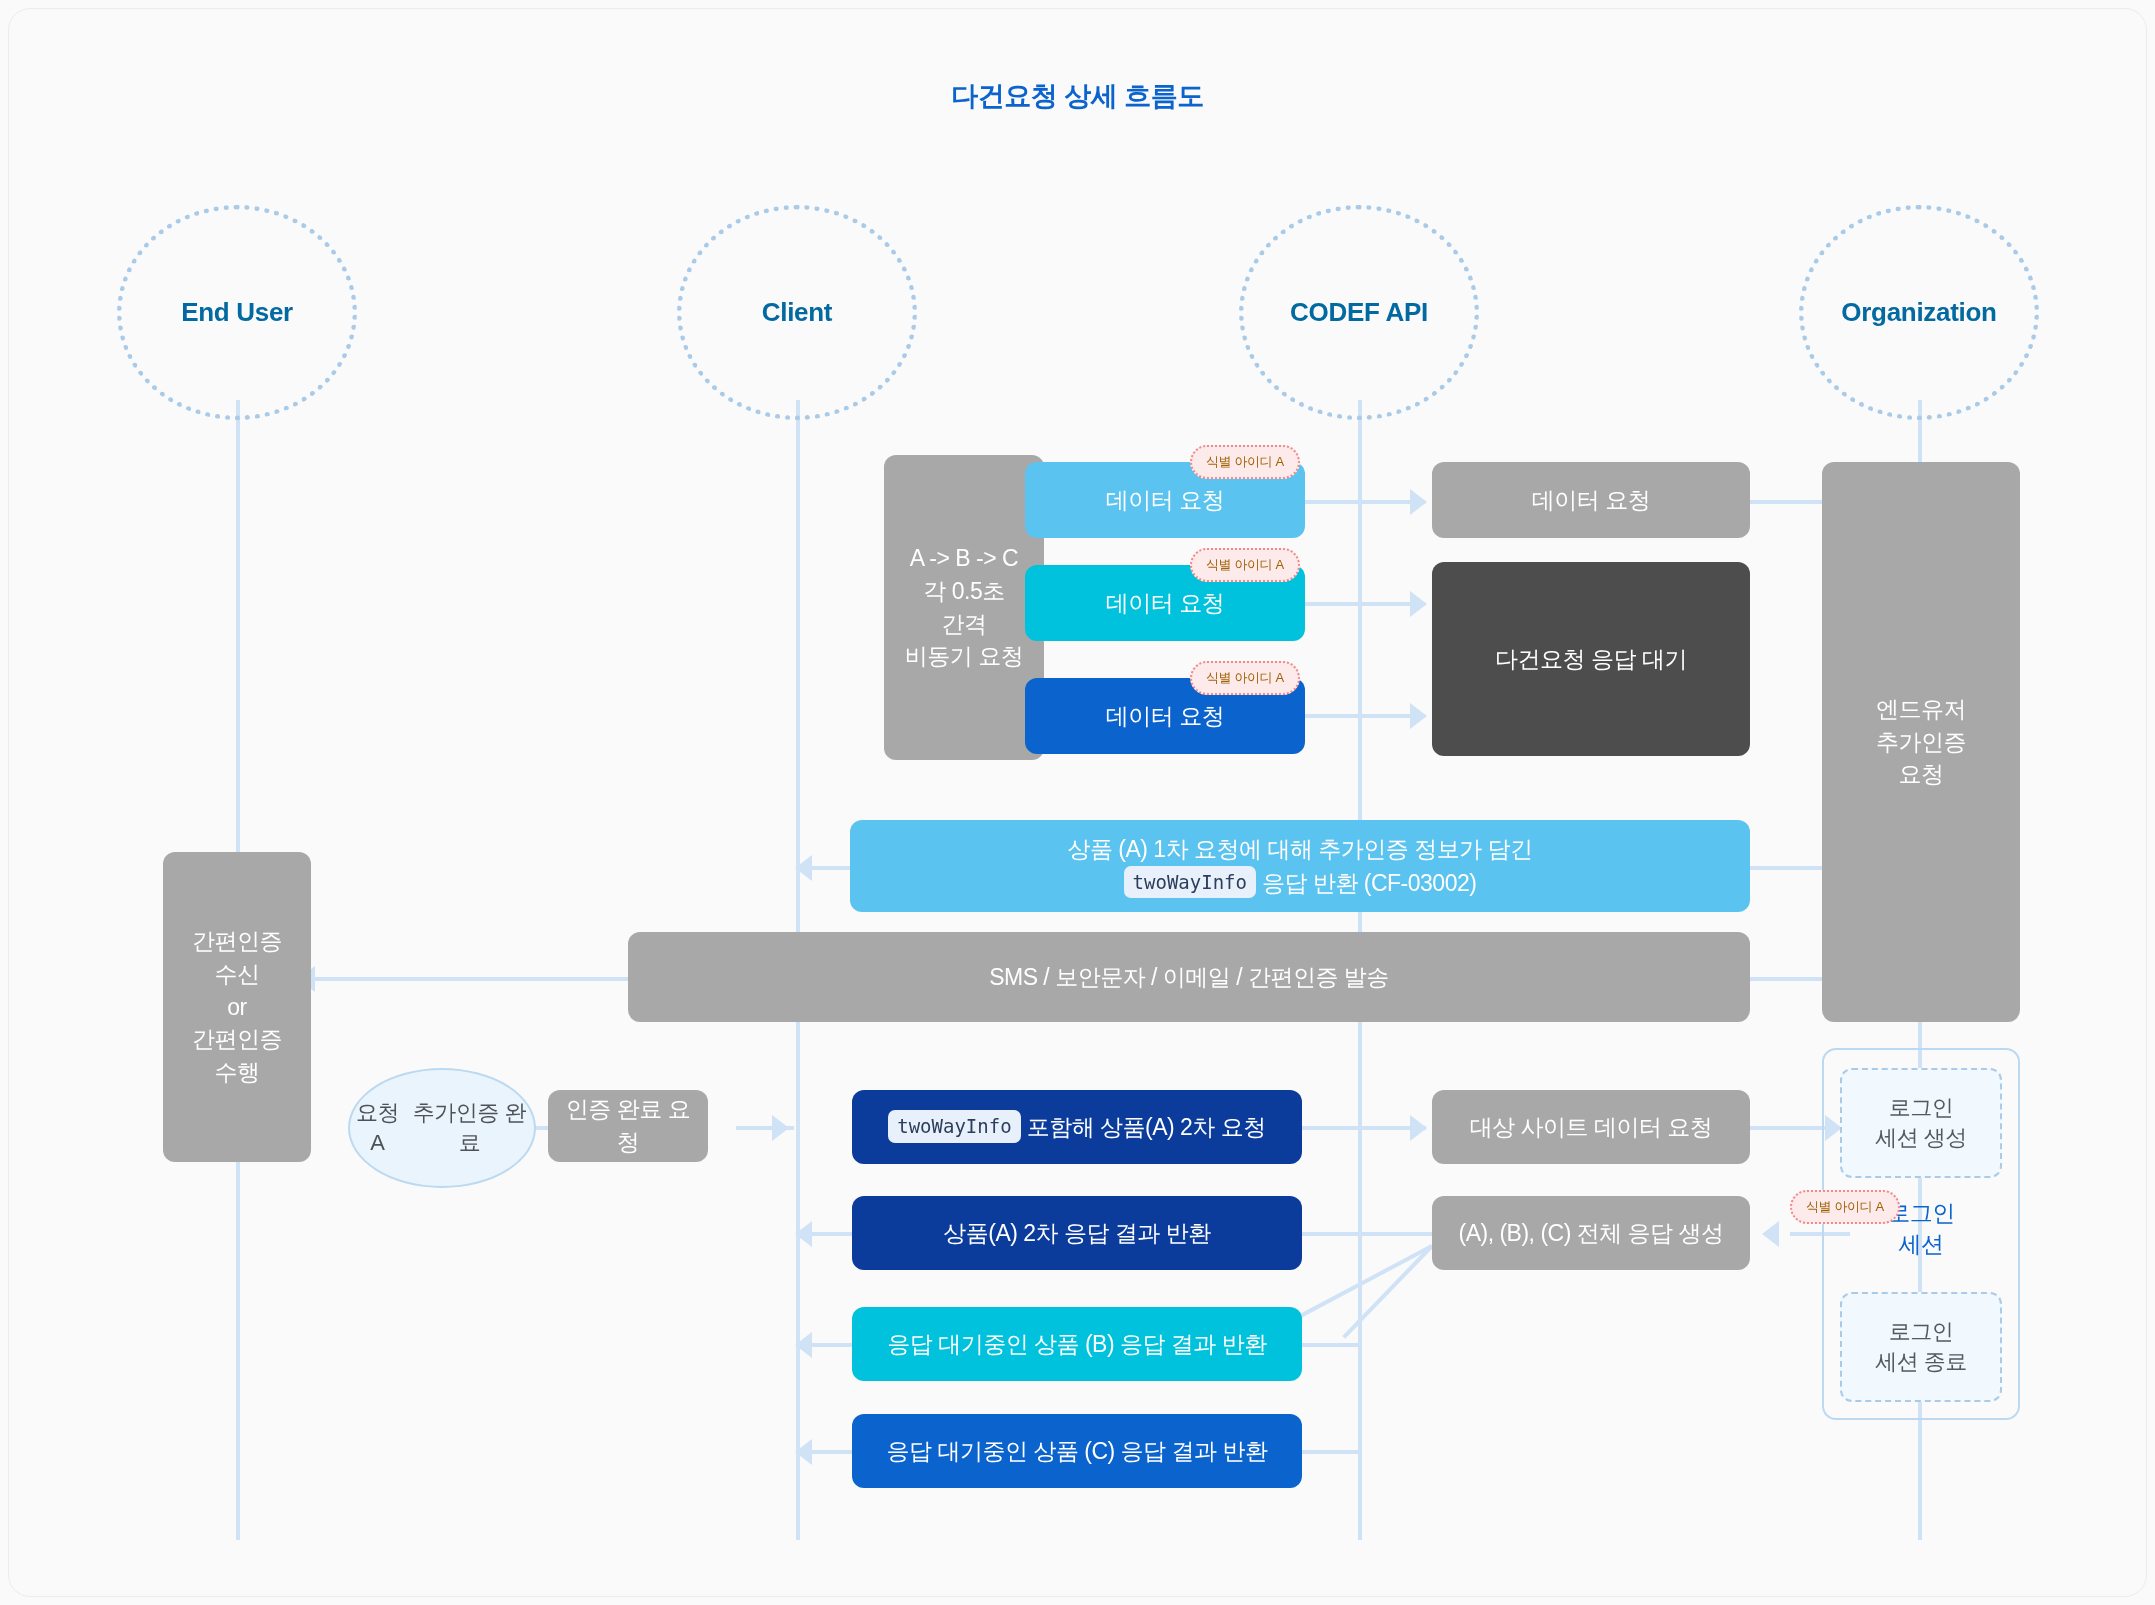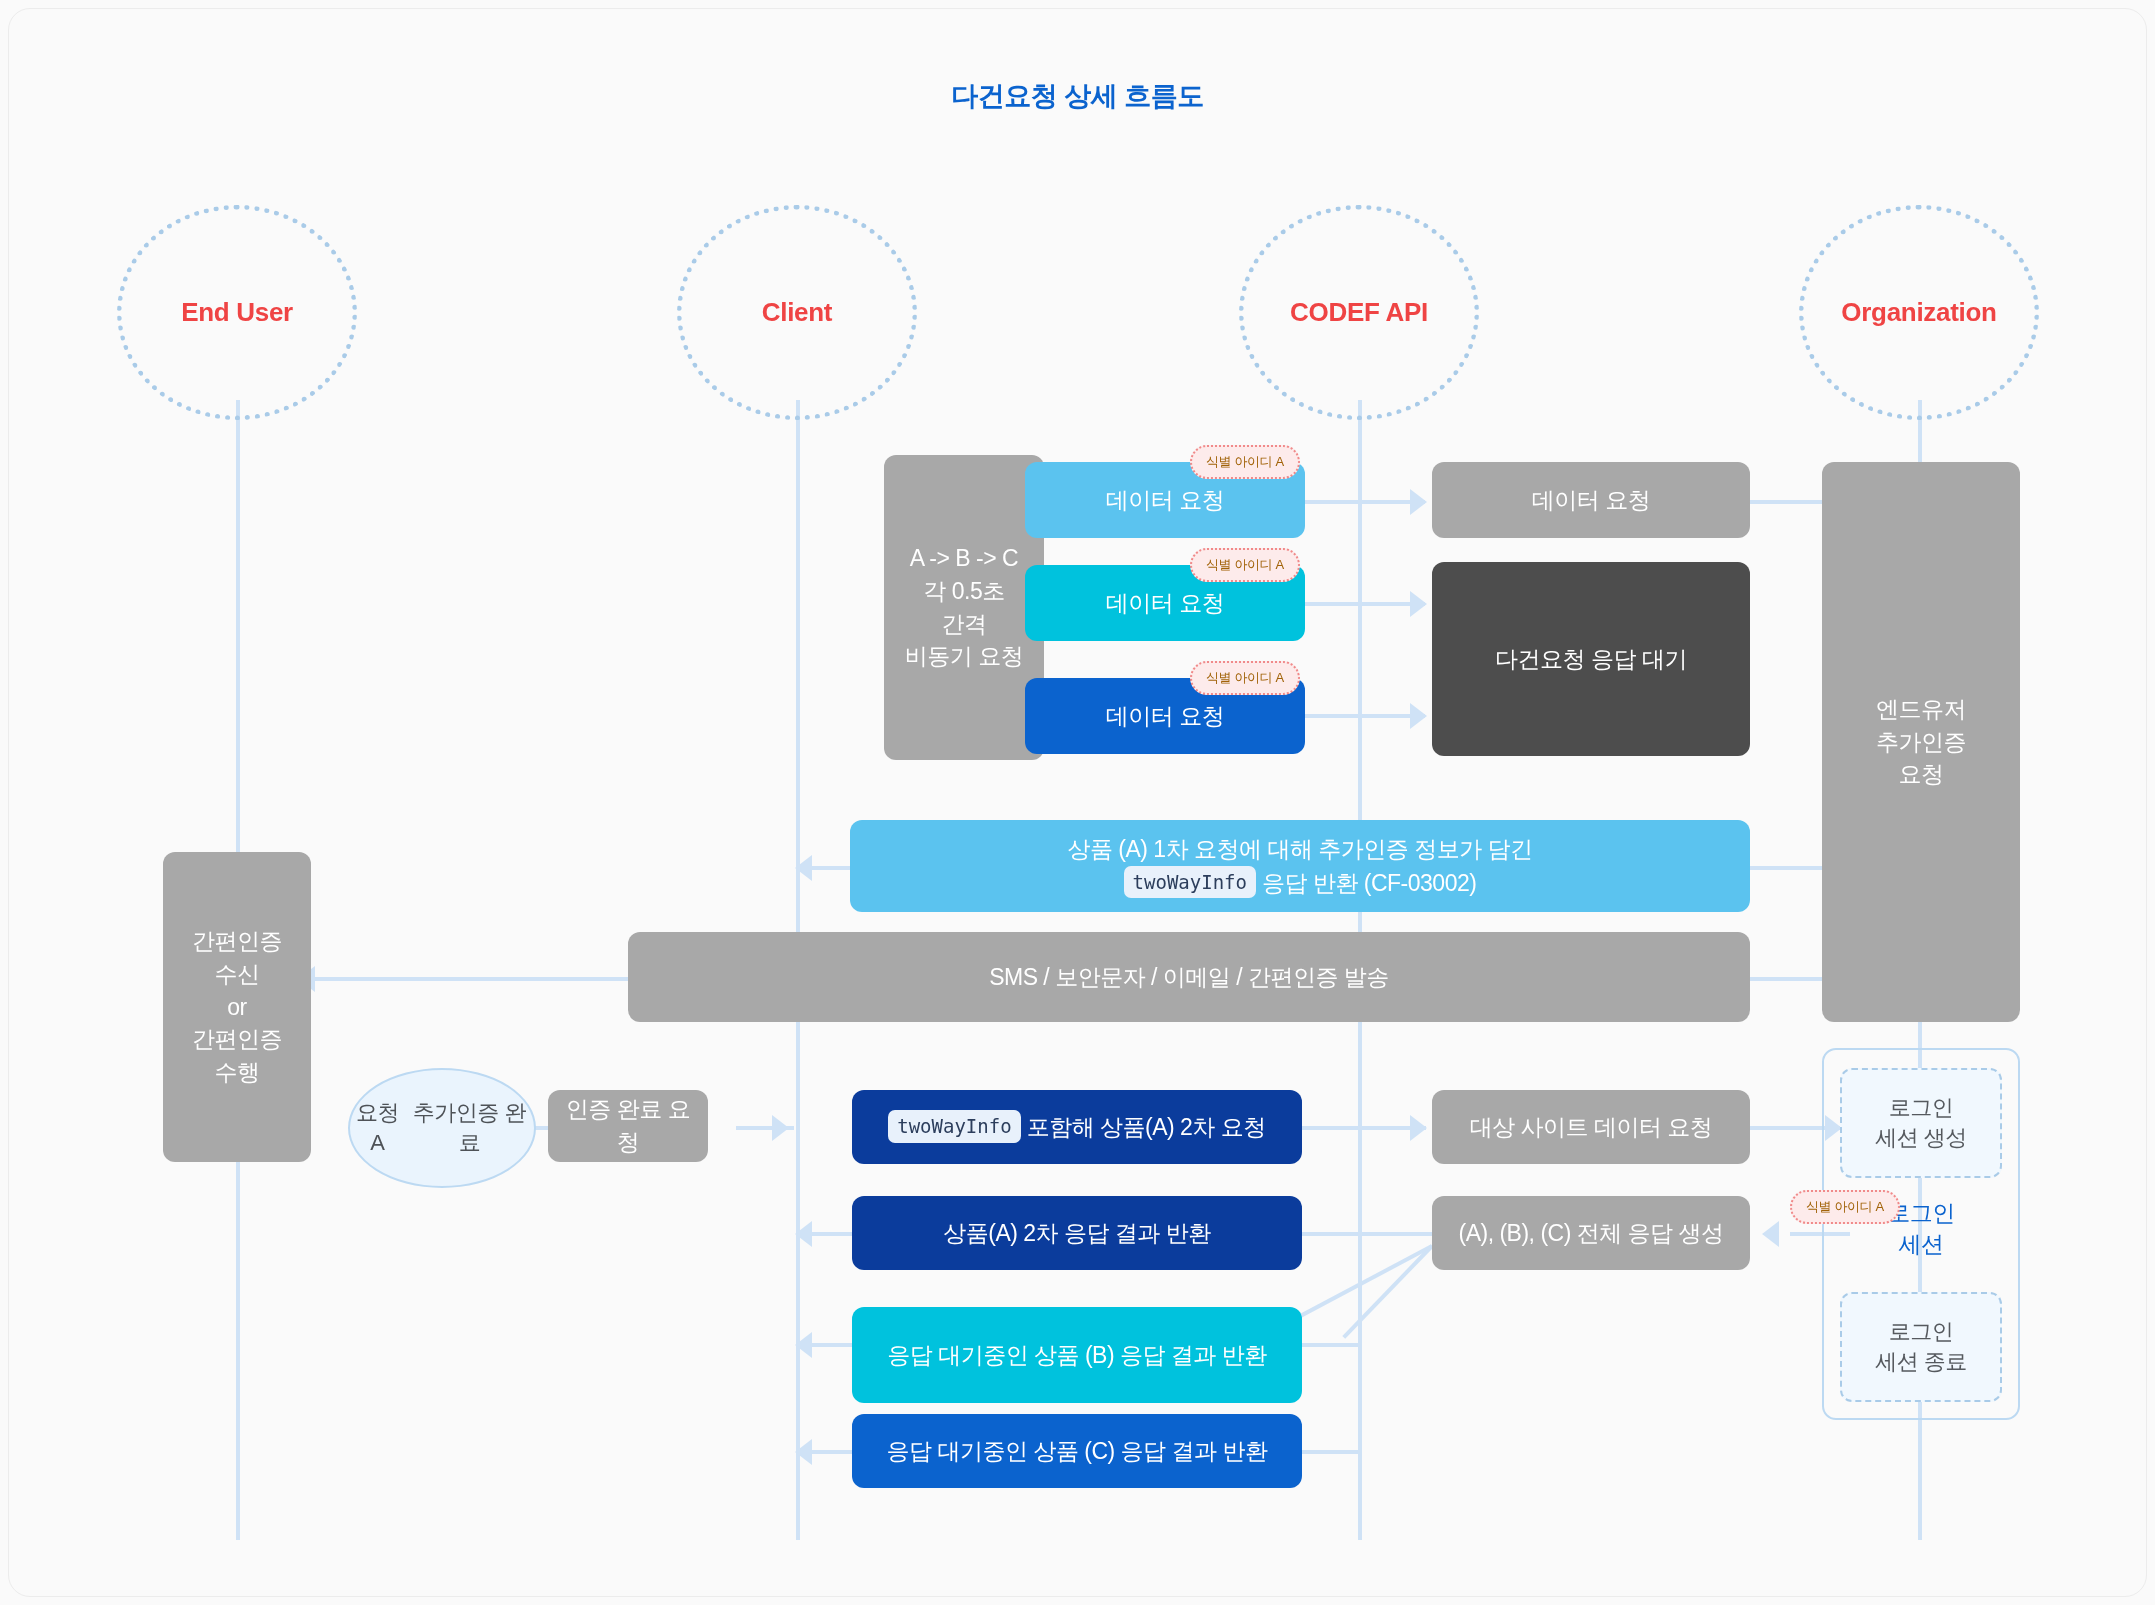--- a/index.html
+++ b/index.html
@@ -31,21 +31,21 @@
   
   .lane-circle{
     position:absolute;
     width:240px;height:215px;
     border:5px dotted #a9cbe8;
     border-radius:50%;
     box-sizing:border-box;
     display:flex;align-items:center;justify-content:center;
   }
   .lane-label{
-    font-size:26px;font-weight:bold;color:#ef4444;
+    font-size:26px;font-weight:bold;color:#0369a1;
     letter-spacing:-0.3px;white-space:nowrap;
   }
   .lifeline{
     position:absolute;
     width:4px;
     background:#cfe2f6;
   }
 
   
   .node{
@@ -312,21 +312,21 @@
   <div class="badge" style="left:1790px; top:1190px;">식별 아이디 A</div>
 
   <div class="conn v" style="left:1358px;top:1232px;height:210px;"></div>
   <div class="diag" style="left:1432px; top:1244px; width:127px; transform:rotate(134deg);"></div>
   <div class="diag" style="left:1432px; top:1244px; width:244px; transform:rotate(152deg);"></div>
 
   <div class="conn h" style="left:800px;top:1343px;width:58px;"></div>
   <div class="arrow left" style="left:795px;top:1332px;"></div>
   <div class="conn h" style="left:1302px;top:1343px;width:60px;"></div>
 
-  <div class="node cyan" style="left:852px; top:1307px; width:450px; height:96px;">
+  <div class="node cyan" style="left:852px; top:1307px; width:450px; height:74px;">
     <span>응답 대기중인 상품 (B)  응답 결과 반환</span>
   </div>
 
   <div class="conn h" style="left:800px;top:1450px;width:58px;"></div>
   <div class="arrow left" style="left:795px;top:1439px;"></div>
   <div class="conn h" style="left:1302px;top:1450px;width:60px;"></div>
 
   <div class="node blue" style="left:852px; top:1414px; width:450px; height:74px;">
     <span>응답 대기중인 상품 (C) 응답 결과 반환</span>
   </div>

